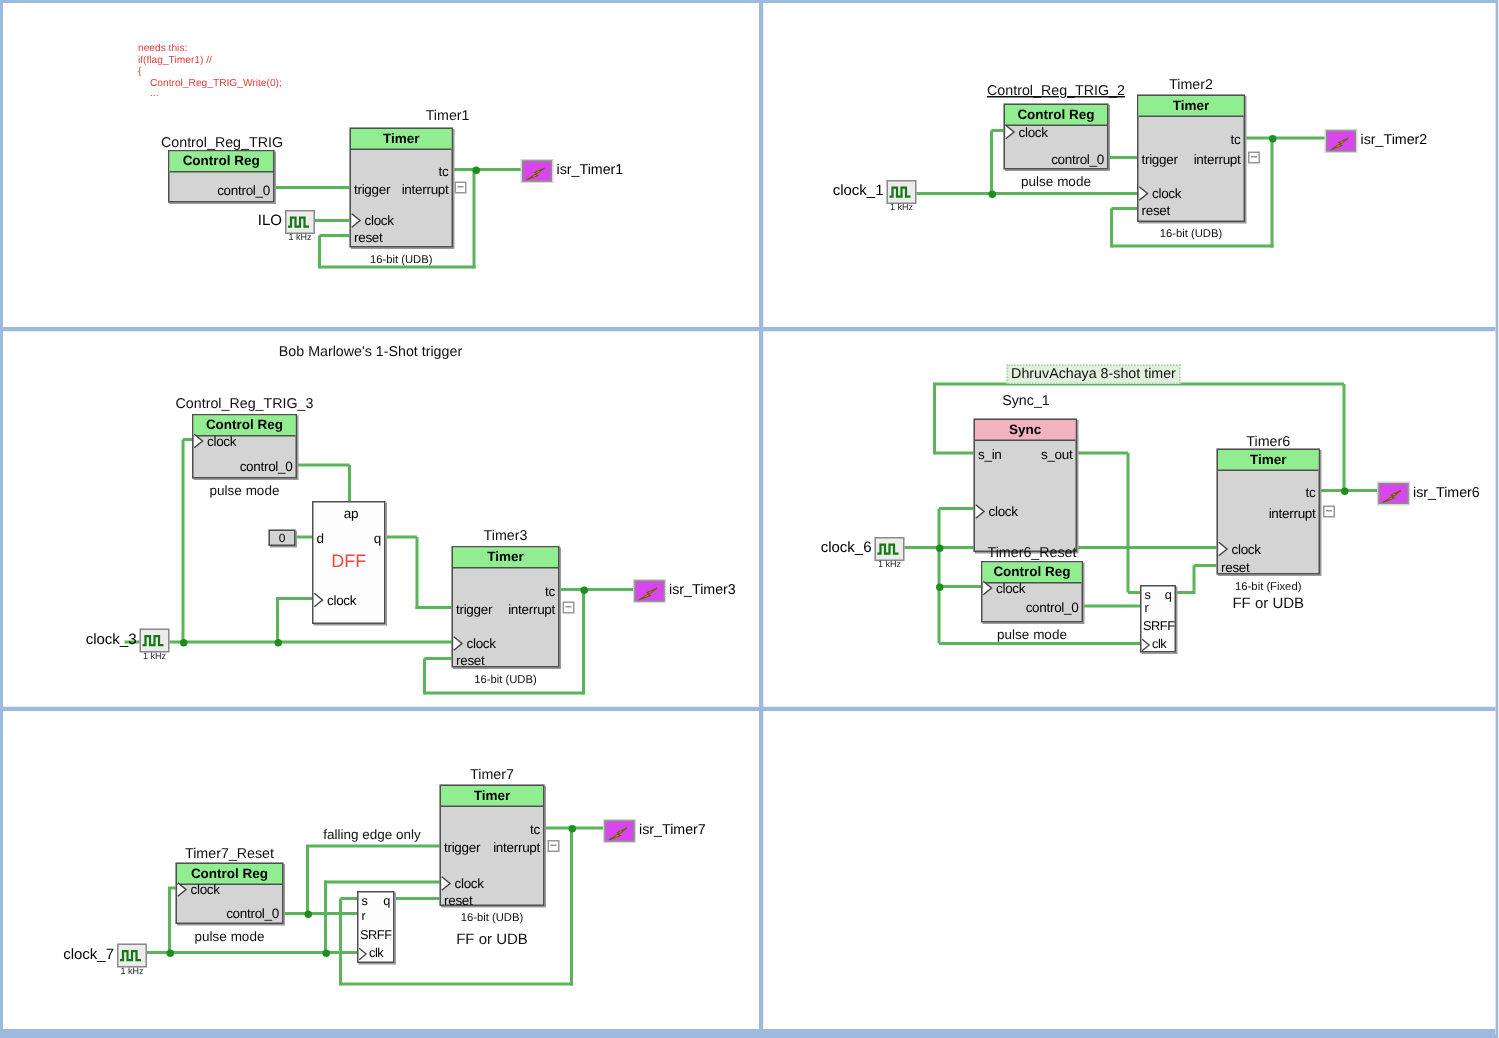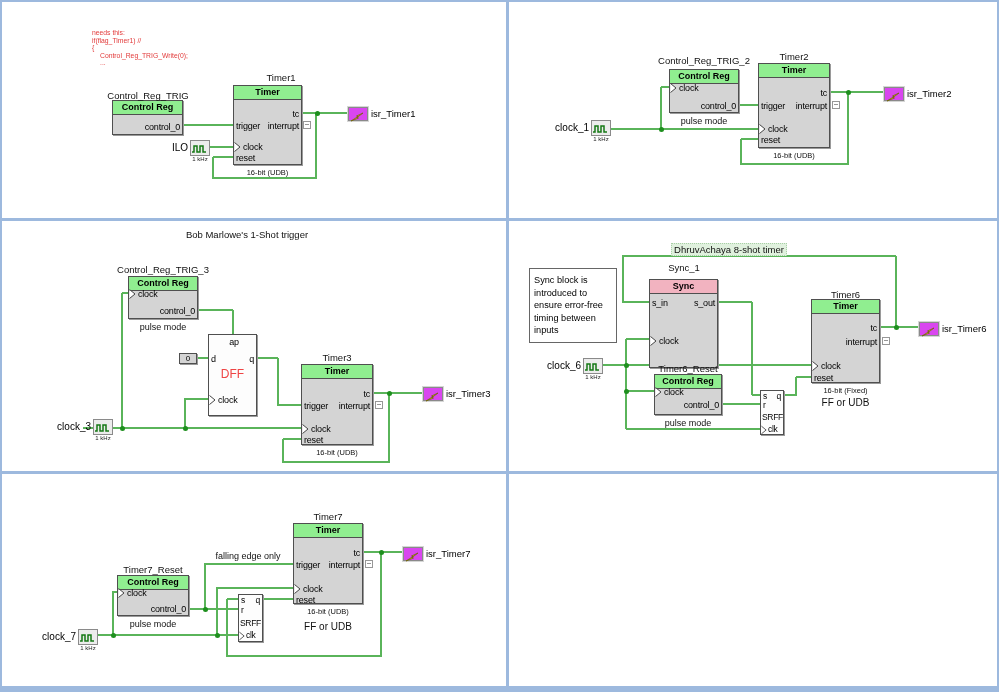--- a/index.html
+++ b/index.html
@@ -53,21 +53,21 @@
       <div class="ind">Control_Reg_TRIG_Write(0);</div>
       <div class="ind">...</div>
     </div>
 
     <div class="ilab" style="left:90px;width:112px;top:88px;">Control_Reg_TRIG</div>
     <div class="blk" style="left:110px;top:98px;width:71px;height:35px;">
       <div class="hd">Control Reg</div>
       <div class="pin pr" style="top:21px;">control_0</div>
     </div>
 
-    <div class="ilab" style="left:234px;width:90px;top:70px;">Timer1</div>
+    <div class="ilab" style="left:221px;width:90px;top:70px;text-align:right;">Timer1</div>
     <div class="blk" style="left:231px;top:83px;width:69px;height:80px;">
       <div class="hd">Timer</div>
       <div class="pin pr" style="top:23px;">tc</div>
       <div class="pin pl" style="top:35px;">trigger</div>
       <div class="pin pr" style="top:35px;">interrupt</div>
       <svg class="chev" style="top:56px;" viewBox="0 0 7 10">
           <path d="M0.5 0.5 L6 5 L0.5 9.5" fill="#fff" stroke="#444"></path>
         </svg>
       <div class="pin pc" style="top:56px;">clock</div>
       <div class="pin pl" style="top:67px;">reset</div>
@@ -95,21 +95,21 @@
       <div class="w" style="left: 206px; top: 144px; width: 25px; height: 2px;"></div>
       <div class="w" style="left: 300px; top: 110px; width: 46px; height: 2px;"></div>
       <div class="w" style="left: 313px; top: 111px; width: 2px; height: 66px;"></div>
       <div class="w" style="left: 211px; top: 175px; width: 104px; height: 2px;"></div>
       <div class="w" style="left: 210px; top: 155px; width: 2px; height: 22px;"></div>
       <div class="w" style="left: 211px; top: 154px; width: 20px; height: 2px;"></div>
       <div class="dot" style="left: 312.5px; top: 108.5px;"></div>
     </div>
 
   <div class="panel" style="left:507px;top:0;width:488px;height:216px;">
-    <div class="ilab" style="left:120px;width:150px;top:53px;">Control_Reg_TRIG_2</div>
+    <div class="ilab" style="left:120px;width:150px;top:53px;text-decoration:underline;">Control_Reg_TRIG_2</div>
     <div class="blk" style="left:160px;top:67px;width:70px;height:44px;">
       <div class="hd">Control Reg</div>
       <svg class="chev" style="top:13px;" viewBox="0 0 7 10">
           <path d="M0.5 0.5 L6 5 L0.5 9.5" fill="#fff" stroke="#444"></path>
         </svg>
       <div class="pin pc" style="top:13px;">clock</div>
       <div class="pin pr" style="top:31px;">control_0</div>
       <div class="bfoot2" style="top:46px;">pulse mode</div>
     </div>
 
@@ -232,21 +232,20 @@
       <div class="w" style="left: 280px; top: 218px; width: 2px; height: 24px;"></div>
       <div class="w" style="left: 281px; top: 217px; width: 18px; height: 2px;"></div>
       <div class="dot" style="left: 117.5px; top: 204.5px;"></div>
       <div class="dot" style="left: 180.5px; top: 204.5px;"></div>
       <div class="dot" style="left: 384.5px; top: 169.5px;"></div>
     </div>
 
   <div class="panel" style="left:507px;top:219px;width:488px;height:250px;">
     <div class="ptitle" style="left:150px;width:140px;top:23px;"><span class="hl">DhruvAchaya 8-shot timer</span></div>
 
-    <div class="note" style="left:20px;top:47px;">Sync block is introduced to ensure error-free timing between inputs</div>
 
     <div class="ilab" style="left:110px;width:130px;top:41px;">Sync_1</div>
     <div class="blk" style="left:140px;top:58px;width:69px;height:89px;">
       <div class="hd pink">Sync</div>
       <div class="pin pl" style="top:18px;">s_in</div>
       <div class="pin pr" style="top:18px;">s_out</div>
       <svg class="chev" style="top:56px;" viewBox="0 0 7 10">
           <path d="M0.5 0.5 L6 5 L0.5 9.5" fill="#fff" stroke="#444"></path>
         </svg>
       <div class="pin pc" style="top:56px;">clock</div>

